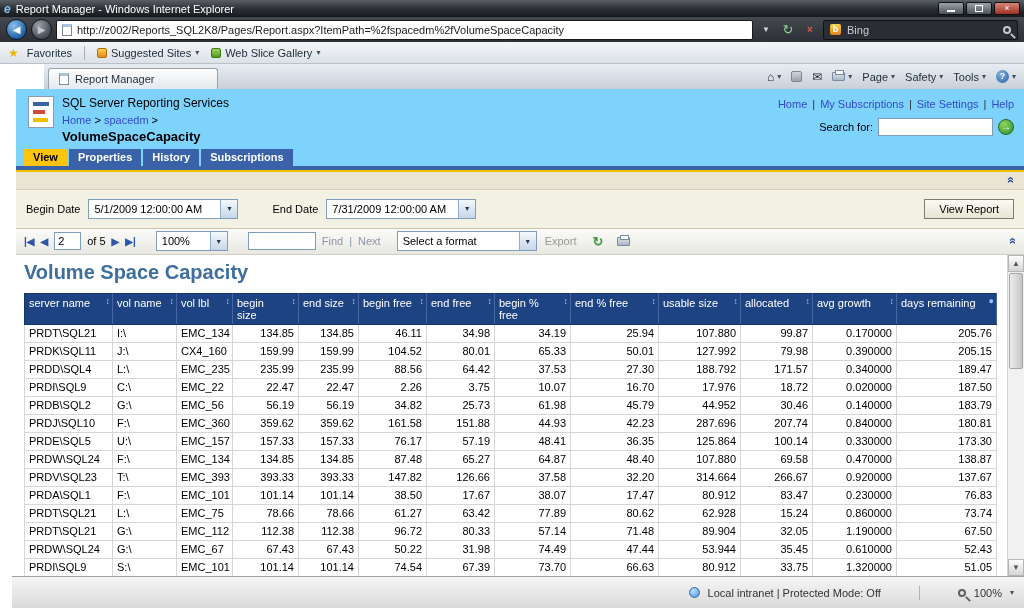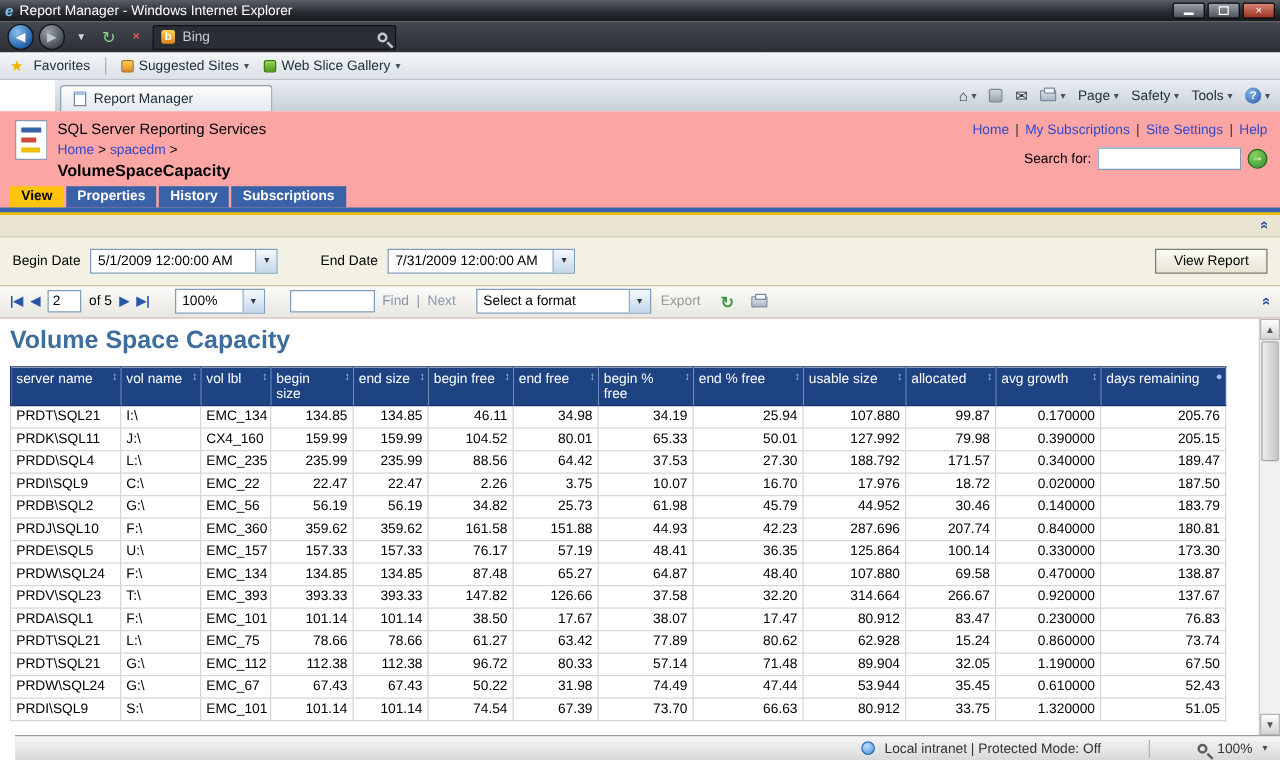--- a/index.html
+++ b/index.html
@@ -67,21 +67,21 @@
   .printer { width:13px; height:9px; background:linear-gradient(#dfe6ee,#aab6c4); border:1px solid #7a8aa0;
              border-radius:1px; position:relative; }
   .printer::before { content:""; position:absolute; left:2px; top:-3px; width:7px; height:3px; background:#f6f8fa;
                      border:1px solid #7a8aa0; }
   .feed-ico { width:11px; height:11px; border-radius:2px; background:linear-gradient(#cfd6dd,#9aa4ae);
               border:1px solid #7a8693; }
   .help-ico { width:13px; height:13px; border-radius:50%; background:radial-gradient(circle at 35% 30%,#7fb0e0,#2a5fa8);
               color:#fff; font-size:9px; font-weight:bold; text-align:center; line-height:13px; }
 
   
-  .page { flex:1 1 auto; background:#fca5a5; display:flex; flex-direction:column; overflow:hidden; }
+  .page { flex:1 1 auto; background:#7dd3fc; display:flex; flex-direction:column; overflow:hidden;margin-left:16px; }
 
   .rs-header { display:flex; padding:7px 10px 3px 12px; flex:0 0 auto; }
   .rs-icon { width:26px; height:32px; border:1px solid #8a9ab0; background:#fff; margin-right:8px; position:relative; flex:0 0 auto; }
   .rs-icon .b1,.rs-icon .b2,.rs-icon .b3 { position:absolute; left:4px; height:4px; }
   .rs-icon .b1 { top:5px;  width:16px; background:#3962a8; }
   .rs-icon .b2 { top:13px; width:12px; background:#d04a3a; }
   .rs-icon .b3 { top:21px; width:15px; background:#f0c000; }
   .rs-titles { line-height:1.3; }
   .rs-app { font-size:12px; color:#000; }
   .crumb { font-size:11px; margin-top:1px; }
@@ -140,21 +140,21 @@
   td.c-num { text-align:right; }
 
   .vscroll { position:absolute; right:0; top:0; bottom:0; width:17px; background:#f1f1f1; border-left:1px solid #d0d0d0; }
   .sb-btn { position:absolute; left:0; right:0; height:17px; background:linear-gradient(#fdfdfd,#d5d5d5);
             border:1px solid #b5b5b5; color:#555; font-size:8px; text-align:center; line-height:15px; }
   .sb-btn.up { top:0; }  .sb-btn.down { bottom:0; }
   .sb-thumb { position:absolute; top:18px; left:1px; right:1px; height:96px;
               background:linear-gradient(90deg,#ececec,#c6c6c6); border:1px solid #a5a5a5; border-radius:2px; }
 
   
-  .statusbar { height:20px; background:linear-gradient(#f6f6f6,#d9d9d9); border-top:1px solid #9aa0a6;
+  .statusbar { height:32px; background:linear-gradient(#f6f6f6,#d9d9d9); border-top:1px solid #9aa0a6;
                display:flex; align-items:center; padding:0 10px; font-size:11px; color:#333; gap:8px; flex:0 0 auto;margin-left:12px; }
   .globe { width:11px; height:11px; border-radius:50%; background:radial-gradient(circle at 35% 30%,#bfe0ff,#4a90d9);
            border:1px solid #2a6db5; }
   .spacer { flex:1 1 auto; }
 </style>
 </head>
 <body>
 
 <div class="window">
 
@@ -168,20 +168,24 @@
       <span class="winbtn">
           <span class="box"></span>
         </span>
       <span class="winbtn close">×</span>
     </div>
   </div>
 
   <div class="addressbar">
     <span class="navcircle back">◀</span>
     <span class="navcircle fwd">▶</span>
+    <div class="urlbox">
+      <span class="page-ico"></span>
+      <span class="url-text">http://z002/Reports_SQL2K8/Pages/Report.aspx?ItemPath=%2fspacedm%2fVolumeSpaceCapacity</span>
+    </div>
     <span class="abtn" style="font-size:8px;">▼</span>
     <span class="abtn refresh">↻</span>
     <span class="abtn stop">×</span>
     <div class="searchbox">
       <span class="bing-ico">b</span>
       <span>Bing</span>
       <span style="margin-left:auto;display:flex;align-items:center;">
         <span class="mag"></span>
       </span>
     </div>

